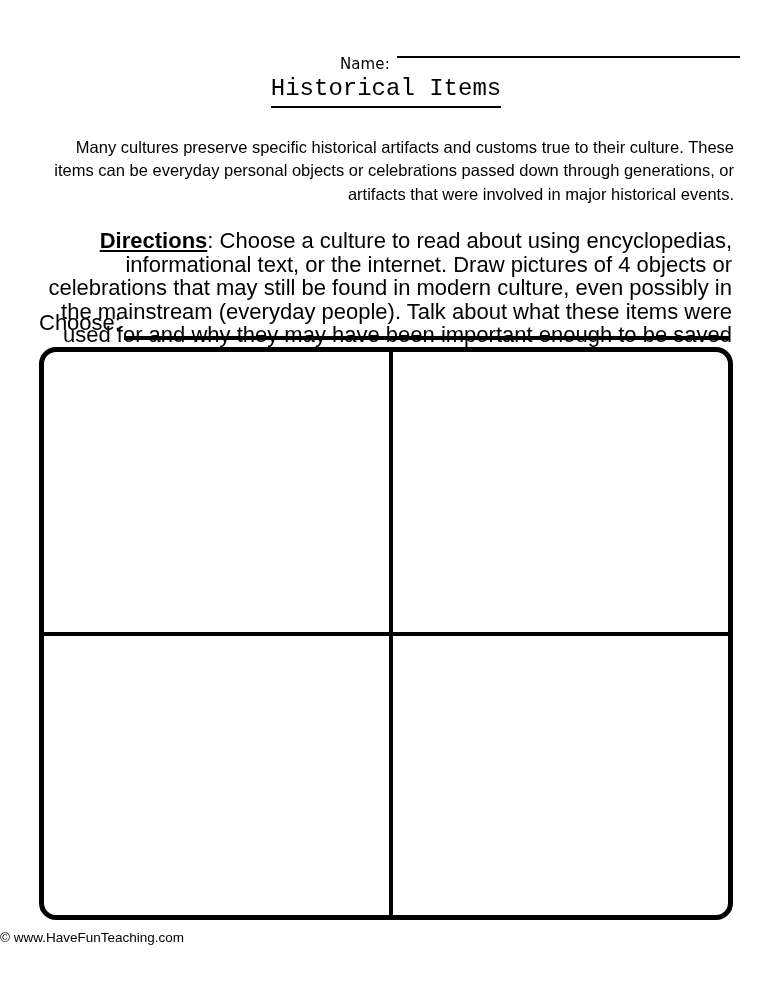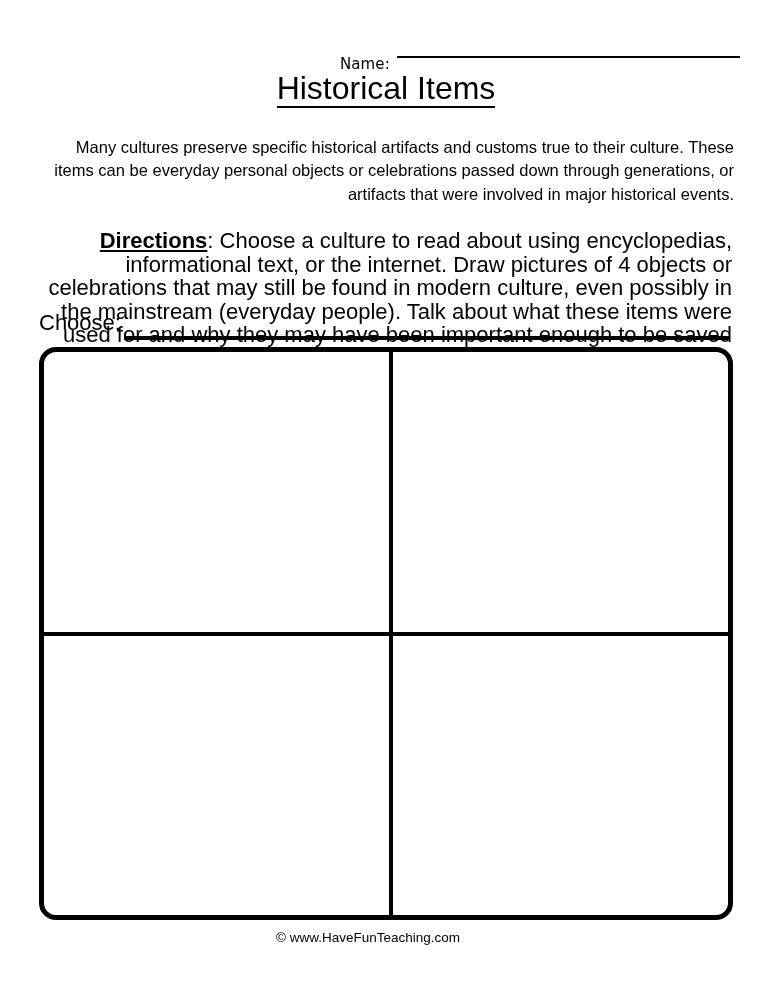--- a/index.html
+++ b/index.html
@@ -54,22 +54,22 @@
 
   
   .title {
     position: absolute;
     left: 0;
     top: 72px;
     width: 772px;
     text-align: center;
   }
   .title-text {
-    font-family: Liberation Sans, sans-serif;
-    font-size: 32px;
+    font-family: Liberation Mono, monospace;
+    font-size: 24px;
     line-height: 33px;
     font-weight: normal;
     border-bottom: 2px solid #000000;
     padding-bottom: 1px;
     display: inline-block;
   }
 
   
   .intro {
     position: absolute;
@@ -157,21 +157,20 @@
   .cell-tr { left: 349px; top: 0;     width: 335px; height: 280px; }
   .cell-bl { left: 0;     top: 284px; width: 345px; height: 279px; }
   .cell-br { left: 349px; top: 284px; width: 335px; height: 279px; }
 
   
   .footer {
     position: absolute;
     left: 0;
     top: 928px;
     width: 772px;
-    text-align: center;
     padding-right: 36px;
     box-sizing: border-box;
   }
   .footer-text {
     font-size: 13.5px;
     line-height: 17px;
   }
 </style>
 </head>
 <body>

